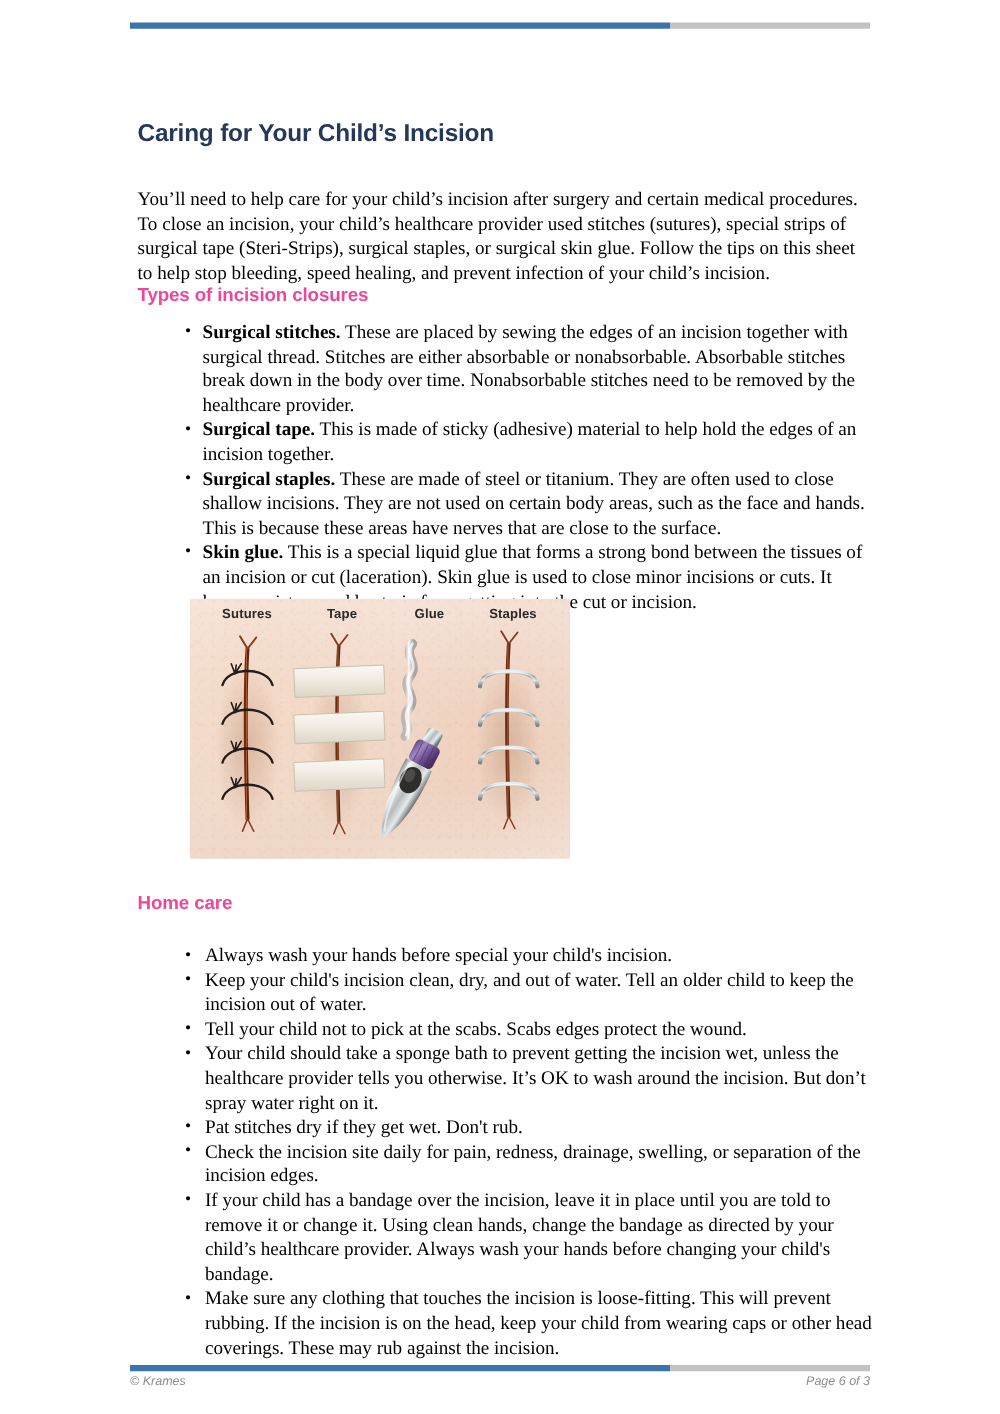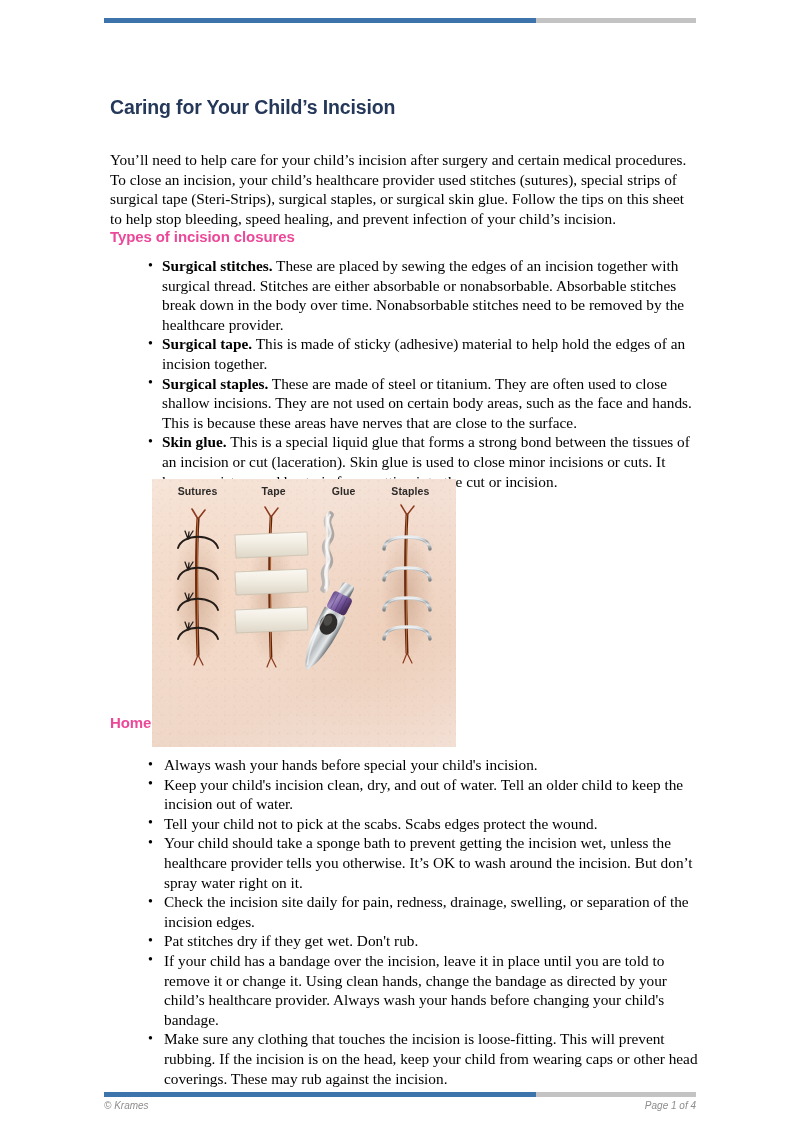--- a/index.html
+++ b/index.html
@@ -103,21 +103,21 @@
   #list-types { top: 256px; }
   #list-home  { top: 755px; width: 560px; }
   #list-home > li { padding-left: 16px; }
 
   
   .figure {
     position: absolute;
     left: 42px;
     top: 479px;
     width: 304px;
-    height: 268px;
+    height: 208px;
     background:
       radial-gradient(ellipse 70% 80% at 20% 45%, rgba(243,214,192,0.75) 0%, rgba(243,214,192,0) 70%),
       radial-gradient(ellipse 60% 70% at 78% 55%, rgba(238,205,182,0.7) 0%, rgba(238,205,182,0) 72%),
       linear-gradient(160deg, #f7e7dc 0%, #f3ded2 40%, #efd7c8 72%, #f3e0d5 100%);
     overflow: hidden;
   }
   .fig-noise {
     position: absolute;
     inset: 0;
     opacity: 0.22;
@@ -183,22 +183,22 @@
       <li><b>Skin glue.</b><span> This is a special liquid glue that forms a strong bond between the tissues of an incision or cut (laceration). Skin glue is used to close minor incisions or cuts. It keeps moisture and bacteria from getting into the cut or incision.</span></li>
     </ul>
 
   <h2 class="section-head" id="head-home">Home care</h2>
 
   <ul class="bullets" id="list-home">
       <li><span>Always wash your hands before special your child's incision.</span></li>
       <li><span>Keep your child's incision clean, dry, and out of water. Tell an older child to keep the incision out of water.</span></li>
       <li><span>Tell your child not to pick at the scabs. Scabs edges protect the wound.</span></li>
       <li><span>Your child should take a sponge bath to prevent getting the incision wet, unless the healthcare provider tells you otherwise. It’s OK to wash around the incision. But don’t spray water right on it.</span></li>
+      <li><span>Pat stitches dry if they get wet. Don't rub.</span></li>
       <li><span>Check the incision site daily for pain, redness, drainage, swelling, or separation of the incision edges.</span></li>
-      <li><span>Pat stitches dry if they get wet. Don't rub.</span></li>
       <li><span>If your child has a bandage over the incision, leave it in place until you are told to remove it or change it. Using clean hands, change the bandage as directed by your child’s healthcare provider. Always wash your hands before changing your child's bandage.</span></li>
       <li><span>Make sure any clothing that touches the incision is loose-fitting. This will prevent rubbing. If the incision is on the head, keep your child from wearing caps or other head coverings. These may rub against the incision.</span></li>
     </ul>
 
   <div class="figure">
     <div class="fig-noise"></div>
 
     <svg class="fig-svg" viewBox="0 0 304 208" preserveAspectRatio="none">
       <defs>
         <linearGradient id="gIncision" x1="0" y1="0" x2="1" y2="0">
@@ -319,13 +319,13 @@
       </div>
   </div>
 
 </div>
 
 <div class="rule-bar" id="bottom-rule">
   <div class="seg-blue" style="width: 73%; background: rgb(60, 116, 171);"></div>
   <div class="seg-gray" style="width: 27%; background: rgb(195, 195, 195);"></div>
 </div>
 <div class="footer-text" id="footer-left">© Krames</div>
-<div class="footer-text" id="footer-right">Page 1 of 4</div>
+<div class="footer-text" id="footer-right">Page 6 of 3</div>
 
 </body></html>

